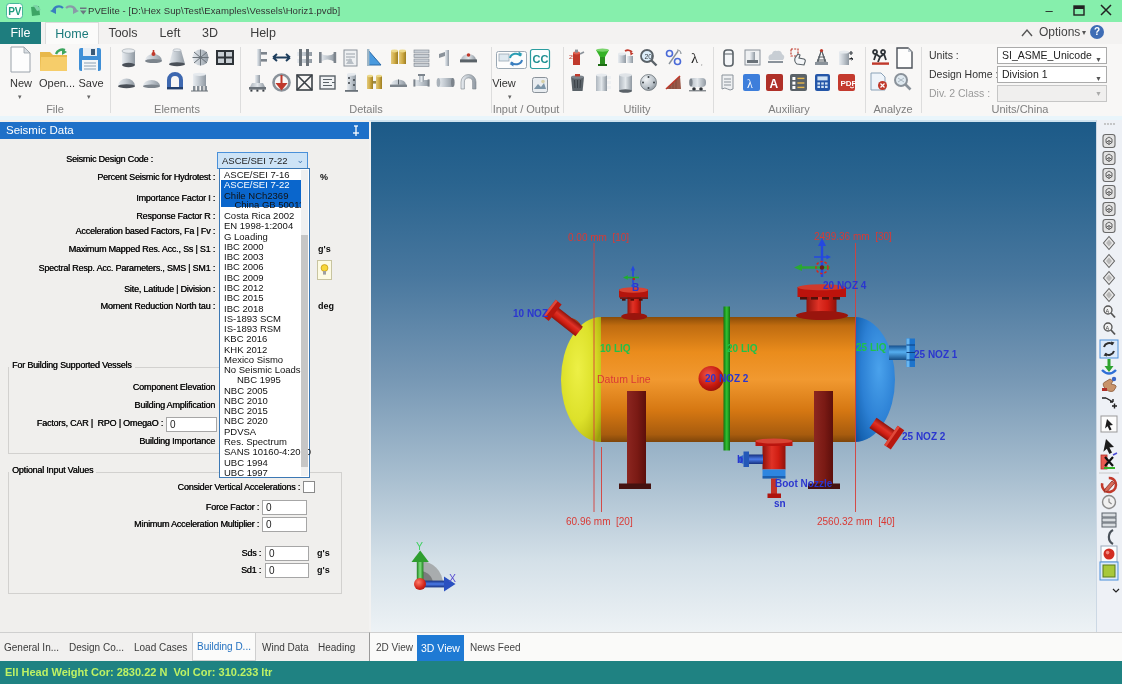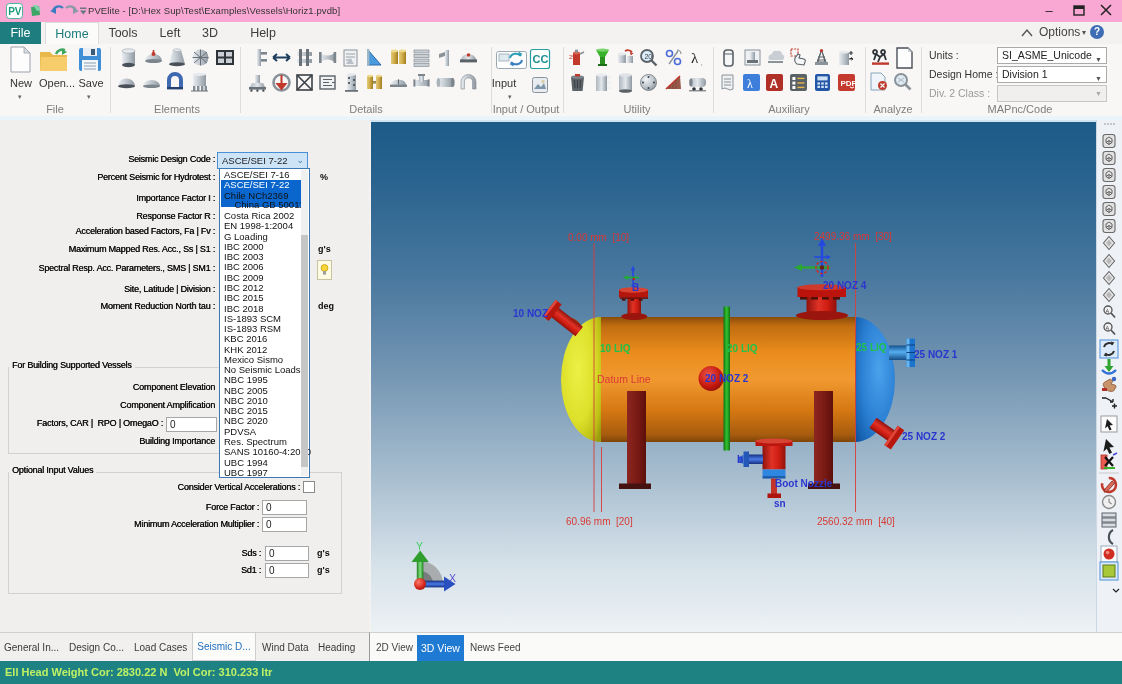--- a/index.html
+++ b/index.html
@@ -1,20 +1,20 @@
 <!DOCTYPE html>
 <html><head>
 <meta charset="utf-8">
 <style>
 html,body{margin:0;padding:0;}
 body{width:1122px;height:684px;overflow:hidden;position:relative;background:#f3f2f1;
  font-family:"Liberation Sans",sans-serif;-webkit-font-smoothing:antialiased;}
 .abs{position:absolute;}
 
-#titlebar{left:0;top:0;width:1122px;height:22px;background:#f9a8d4;}
+#titlebar{left:0;top:0;width:1122px;height:22px;background:#86efac;}
 #title-text{left:88px;top:5px;font-size:9.5px;color:#333;letter-spacing:0.1px;}
 
 #tabrow{left:0;top:22px;width:1122px;height:22px;background:#f3f2f1;}
 .rtab{position:absolute;top:0;height:22px;line-height:22px;font-size:12.5px;color:#3c3c3c;text-align:center;}
 #tab-file{left:0;width:41px;background:#1e7d7e;color:#fff;}
 #tab-home{left:45px;width:54px;background:#fbfbfa;color:#1b7a7b;border:1px solid #dcdcdc;border-bottom:none;box-sizing:border-box;}
 
 #ribbon{left:0;top:44px;width:1122px;height:76px;background:#f8f7f6;border-bottom:1px solid #d9e6ef;}
 #ribbon-strip{left:0;top:116px;width:1122px;height:4px;background:#e9f5fb;}
 .gsep{position:absolute;top:3px;height:66px;width:1px;background:#dddddd;}
@@ -498,50 +498,58 @@
         <rect x="0.5" y="0.5" width="15" height="15" rx="2" fill="#e8ecf0" stroke="#8a929a"></rect>
         <path d="M2 12 l4 -5 l3 3 l3 -4 l2 6 Z" fill="#7c95a8"></path>
         <circle cx="11" cy="4.5" r="1.8" fill="#d8d2a8"></circle>
       </g>
 </svg>
   <div class="bigtext" style="left:6px;width:30px;">New</div>
   <div class="bigtext" style="left:36px;width:42px;">Open...</div>
   <div class="bigtext" style="left:76px;width:30px;">Save</div>
   <div class="caret" style="left:18px;top:49px;">▾</div>
   <div class="caret" style="left:87px;top:49px;">▾</div>
-  <div class="bigtext" style="left:482px;width:44px;">Input</div>
+  <div class="bigtext" style="left:482px;width:44px;">View</div>
   <div class="caret" style="left:508px;top:49px;">▾</div>
   <div class="gsep" style="left:110px;"></div>
   <div class="gsep" style="left:240px;"></div>
   <div class="gsep" style="left:491px;"></div>
   <div class="gsep" style="left:563px;"></div>
   <div class="gsep" style="left:713px;"></div>
   <div class="gsep" style="left:865px;"></div>
   <div class="gsep" style="left:921px;"></div>
   <div class="glabel" style="left:25px;width:60px;">File</div>
   <div class="glabel" style="left:137px;width:80px;">Elements</div>
   <div class="glabel" style="left:326px;width:80px;">Details</div>
   <div class="glabel" style="left:476px;width:100px;">Input / Output</div>
   <div class="glabel" style="left:597px;width:80px;">Utility</div>
   <div class="glabel" style="left:749px;width:80px;">Auxiliary</div>
   <div class="glabel" style="left:853px;width:80px;">Analyze</div>
-  <div class="glabel" style="left:980px;width:80px;">MAPnc/Code</div>
+  <div class="glabel" style="left:980px;width:80px;">Units/China</div>
   <div class="abs" style="left:929px;top:5px;font-size:10.5px;color:#333;">Units :</div>
   <div class="abs" style="left:929px;top:24px;font-size:10.5px;color:#333;">Design Home :</div>
   <div class="abs" style="left:929px;top:43px;font-size:10.5px;color:#9a9a9a;">Div. 2 Class :</div>
   <div class="abs" style="left:997px;top:3px;width:110px;height:17px;background:#fff;border:1px solid #ababab;box-sizing:border-box;font-size:10.5px;color:#222;line-height:15px;padding-left:4px;">SI_ASME_Unicode<span style="position:absolute;right:4px;top:4px;font-size:7px;color:#555;">▼</span></div>
   <div class="abs" style="left:997px;top:22px;width:110px;height:17px;background:#fff;border:1px solid #ababab;box-sizing:border-box;font-size:10.5px;color:#222;line-height:15px;padding-left:4px;">Division 1<span style="position:absolute;right:4px;top:4px;font-size:7px;color:#555;">▼</span></div>
   <div class="abs" style="left:997px;top:41px;width:110px;height:17px;background:#f0efee;border:1px solid #c6c6c6;box-sizing:border-box;">
       <span style="position:absolute;right:4px;top:4px;font-size:7px;color:#aaa;">▼</span>
     </div>
 </div>
 <div class="abs" id="ribbon-strip"></div>
 <div class="abs" id="panel">
-
-  <div class="flabel" style="left:20px;top:34px;width:195px;">Seismic Design Code :</div>
+  <div class="abs" id="panel-head">Seismic Data<svg style="position:absolute;right:8px;top:3px" width="10" height="12" viewBox="0 0 10 12">
+        <g stroke="#fff" stroke-width="1.3" fill="none">
+          <line x1="5" y1="1" x2="5" y2="8"></line>
+          <line x1="2" y1="8" x2="8" y2="8"></line>
+          <line x1="3" y1="1" x2="7" y2="1"></line>
+          <line x1="5" y1="8" x2="5" y2="11"></line>
+        </g>
+      </svg></div>
+
+  <div class="flabel" style="left:12px;top:34px;width:195px;text-align:center;">Seismic Design Code :</div>
   <div class="flabel" style="left:20px;top:52px;width:195px;">Percent Seismic for Hydrotest :</div>
   <div class="flabel" style="left:20px;top:73px;width:195px;">Importance Factor I :</div>
   <div class="flabel" style="left:20px;top:91px;width:195px;">Response Factor R :</div>
   <div class="flabel" style="left:20px;top:106px;width:195px;">Acceleration based Factors, Fa | Fv :</div>
   <div class="flabel" style="left:20px;top:124px;width:195px;">Maximum Mapped Res. Acc., Ss | S1 :</div>
   <div class="flabel" style="left:5px;top:143px;width:210px;">Spectral Resp. Acc. Parameters., SMS | SM1 :</div>
   <div class="flabel" style="left:20px;top:164px;width:195px;">Site, Latitude | Division :</div>
   <div class="flabel" style="left:20px;top:181px;width:195px;">Moment Reduction North tau :</div>
   <div class="funit" style="left:320px;top:52px;">%</div>
   <div class="funit" style="left:318px;top:124px;">g's</div>
@@ -549,21 +557,21 @@
   <div class="abs" style="left:317px;top:140px;width:15px;height:20px;background:#fdfbe3;border:1px solid #c8c4a0;box-sizing:border-box;">
    <svg width="13" height="18" viewBox="0 0 13 18">
         <circle cx="6.5" cy="7" r="3.4" fill="#f7d738" stroke="#c89b12" stroke-width="0.8"></circle>
         <rect x="5" y="10" width="3" height="3.6" fill="#a0a0a0"></rect>
       </svg>
   </div>
 
   <div class="gbox" style="left:8px;top:247px;width:299px;height:85px;"></div>
   <div class="gbox-label" style="left:9px;top:240px;">For Building Supported Vessels</div>
   <div class="flabel" style="left:20px;top:262px;width:195px;">Component Elevation</div>
-  <div class="flabel" style="left:20px;top:280px;width:195px;">Component Amplification</div>
+  <div class="flabel" style="left:20px;top:280px;width:195px;">Building Amplification</div>
   <div class="flabel" style="left:20px;top:298px;width:143px;">Factors, CAR |&nbsp; RPO | OmegaO :</div>
   <div class="finput" style="left:166px;top:297px;width:51px;height:15px;">0</div>
   <div class="flabel" style="left:20px;top:316px;width:195px;">Building Importance</div>
 
   <div class="gbox" style="left:8px;top:352px;width:332px;height:120px;"></div>
   <div class="gbox-label" style="left:9px;top:345px;">Optional Input Values</div>
   <div class="flabel" style="left:100px;top:362px;width:200px;">Consider Vertical Accelerations :</div>
   <div class="abs" style="left:303px;top:361px;width:12px;height:12px;background:#fff;border:1px solid #8a8a8a;box-sizing:border-box;"></div>
   <div class="flabel" style="left:100px;top:382px;width:159px;">Force Factor :</div>
   <div class="finput" style="left:262px;top:380px;width:45px;height:15px;">0</div>
@@ -591,21 +599,21 @@
     <div class="ddi" style="top:103.7px;">IBC 2009</div>
     <div class="ddi" style="top:113.97px;">IBC 2012</div>
     <div class="ddi" style="top:124.24px;">IBC 2015</div>
     <div class="ddi" style="top:134.51px;">IBC 2018</div>
     <div class="ddi" style="top:144.78px;">IS-1893 SCM</div>
     <div class="ddi" style="top:155.05px;">IS-1893 RSM</div>
     <div class="ddi" style="top:165.32px;">KBC 2016</div>
     <div class="ddi" style="top:175.59px;">KHK 2012</div>
     <div class="ddi" style="top:185.86px;">Mexico Sismo</div>
     <div class="ddi" style="top:196.13px;">No Seismic Loads</div>
-    <div class="ddi" style="top:206.4px;">NBC 1995</div>
+    <div class="ddi" style="top:206.4px;margin-left:13px;">NBC 1995</div>
     <div class="ddi" style="top:216.67px;">NBC 2005</div>
     <div class="ddi" style="top:226.94px;">NBC 2010</div>
     <div class="ddi" style="top:237.21px;">NBC 2015</div>
     <div class="ddi" style="top:247.48px;">NBC 2020</div>
     <div class="ddi" style="top:257.75px;">PDVSA</div>
     <div class="ddi" style="top:268.02px;">Res. Spectrum</div>
     <div class="ddi" style="top:278.29px;">SANS 10160-4:2010</div>
     <div class="ddi" style="top:288.56px;">UBC 1994</div>
     <div class="ddi" style="top:298.83px;">UBC 1997</div>
     <div id="ddl-sb">
@@ -939,21 +947,21 @@
         <circle cx="12" cy="4" r="0.9"></circle>
         <circle cx="15" cy="4" r="0.9"></circle>
         <circle cx="18" cy="4" r="0.9"></circle>
       </g>
     </svg>
   </div>
 <div class="abs" id="lefttabs">
   <div class="btab" style="left:4px;">General In...</div>
   <div class="btab" style="left:69px;">Design Co...</div>
   <div class="btab" style="left:134px;">Load Cases</div>
-  <div class="btab" style="left:192px;width:64px;background:#fbfbfa;border:1px solid #cfcfcf;border-top:none;box-sizing:border-box;color:#2270c0;text-align:center;height:28px;line-height:28px;">Seismic D...</div>
+  <div class="btab" style="left:192px;width:64px;background:#fbfbfa;border:1px solid #cfcfcf;border-top:none;box-sizing:border-box;color:#2270c0;text-align:center;height:28px;line-height:28px;">Building D...</div>
   <div class="btab" style="left:262px;">Wind Data</div>
   <div class="btab" style="left:318px;">Heading</div>
 </div>
 <div class="abs" id="vtabs">
   <div class="btab" style="left:6px;color:#444;">2D View</div>
   <div id="v3d">3D View</div>
   <div class="btab" style="left:100px;color:#444;">News Feed</div>
 </div>
 <div class="abs" id="statusbar">
   <div id="status-l">Ell Head Weight Cor: 2830.22 N&nbsp;&nbsp;Vol Cor: 310.233 ltr</div>

